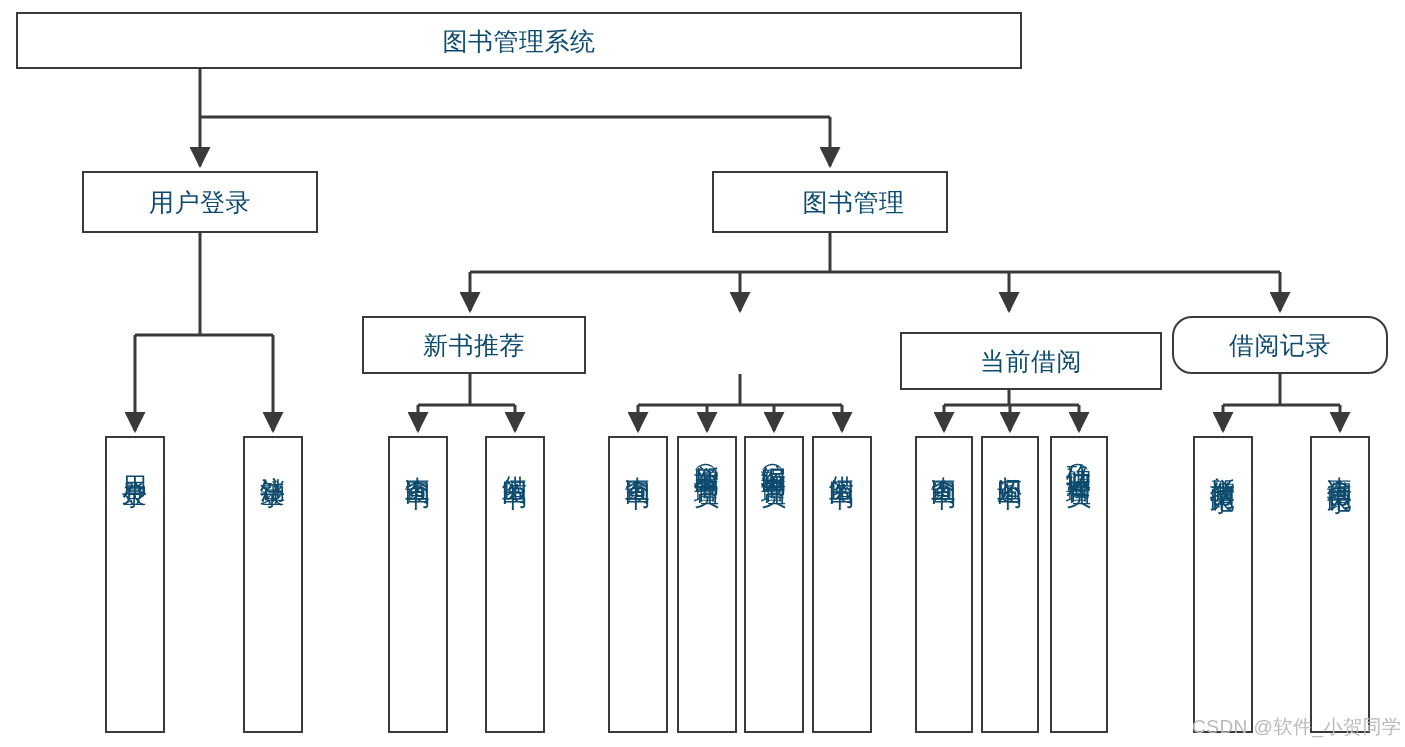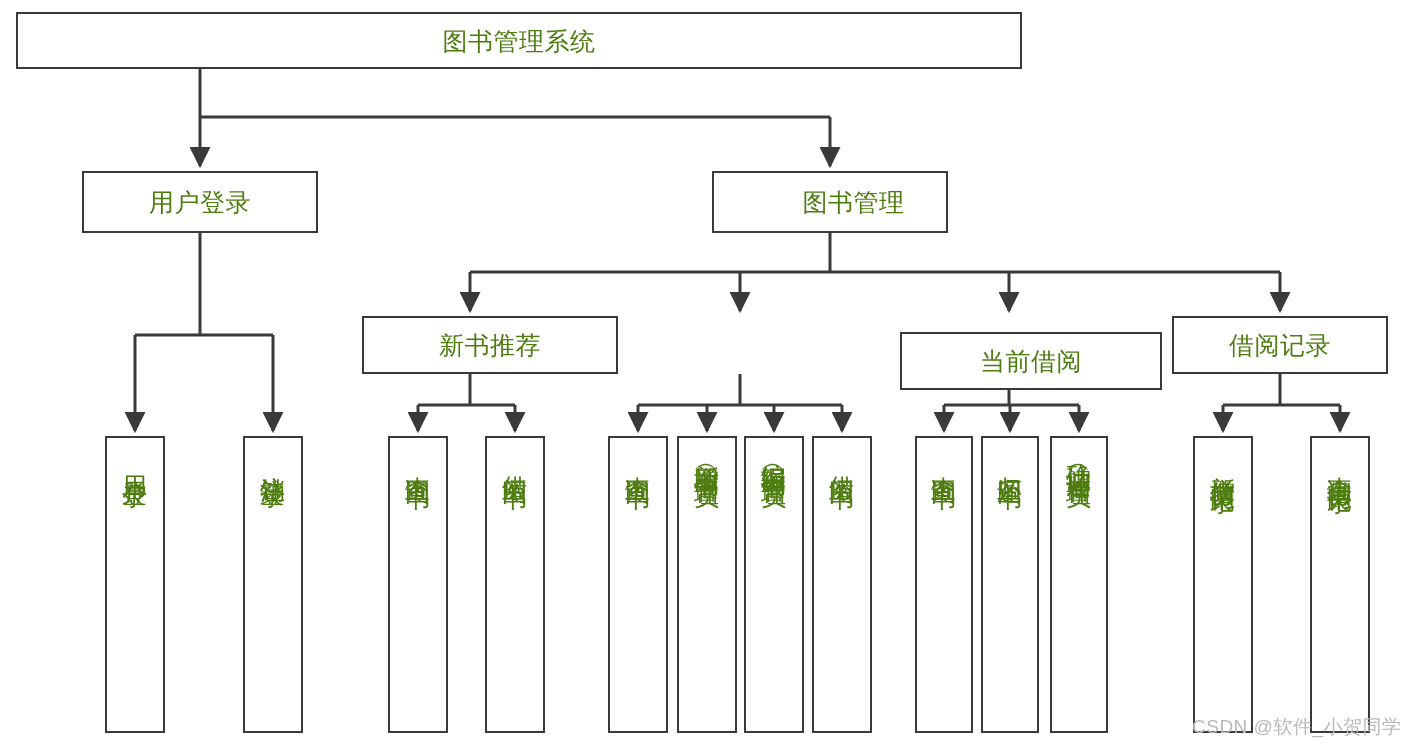--- a/index.html
+++ b/index.html
@@ -26,21 +26,21 @@
     pointer-events: none;
   }
   .node {
     position: absolute;
     box-sizing: border-box;
     border: 2px solid #3a3a3a;
     background: #ffffff;
     display: flex;
     align-items: center;
     justify-content: center;
-    color: #4d7c0f;
+    color: #0c4a6e;
   }
   .node .label {
     text-align: center;
     line-height: 1.12;
     letter-spacing: 0.5px;
   }
   .node.horiz .label {
     font-size: 25px;
   }
   .node.root .label {
@@ -125,27 +125,27 @@
     <span class="label">图书管理系统</span>
   </div>
 
   <div class="node horiz" style="left:82px; top:171px; width:236px; height:62px;">
     <span class="label">用户登录</span>
   </div>
   <div class="node horiz" style="left:712px; top:171px; width:236px; height:62px;padding-left:47px;">
     <span class="label">图书管理</span>
   </div>
 
-  <div class="node horiz" style="left:362px; top:316px; width:256px; height:58px;">
+  <div class="node horiz" style="left:362px; top:316px; width:224px; height:58px;">
     <span class="label">新书推荐</span>
   </div>
   <div class="node horiz" style="left:900px; top:332px; width:262px; height:58px;">
     <span class="label">当前借阅</span>
   </div>
-  <div class="node horiz" style="left:1172px; top:316px; width:216px; height:58px;">
+  <div class="node horiz" style="left:1172px; top:316px; width:216px; height:58px;border-radius:20px;">
     <span class="label">借阅记录</span>
   </div>
 
   <div class="node vert" style="left:105px; top:436px; width:60px; height:297px;">
     <span class="label">用户登录</span>
   </div>
   <div class="node vert" style="left:243px; top:436px; width:60px; height:297px;">
     <span class="label">注销登录</span>
   </div>
   <div class="node vert" style="left:388px; top:436px; width:60px; height:297px;">

